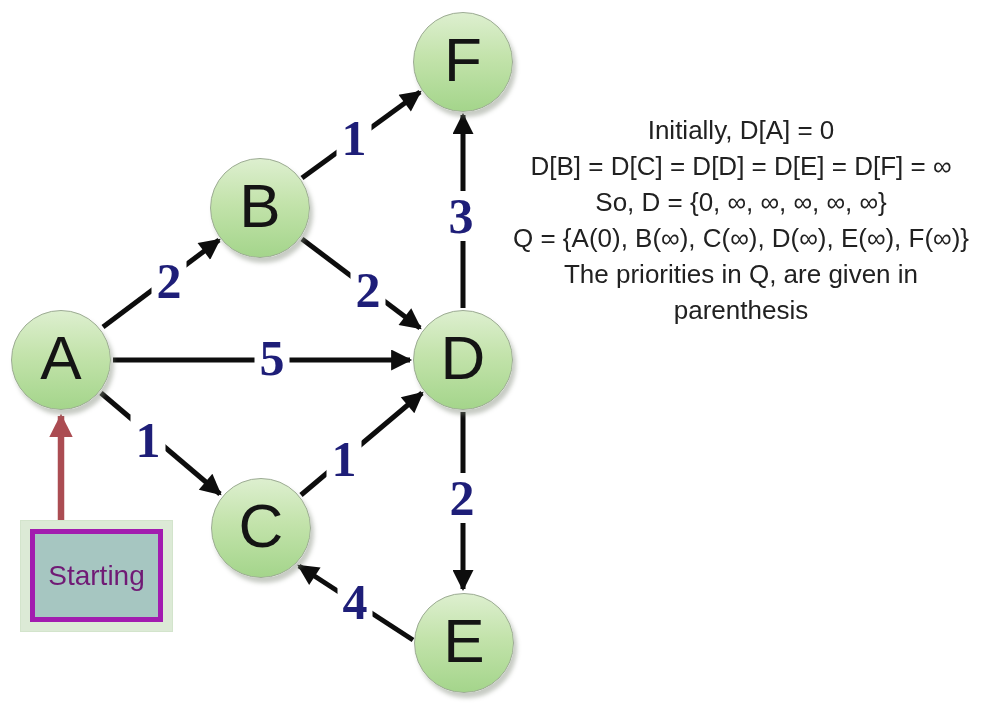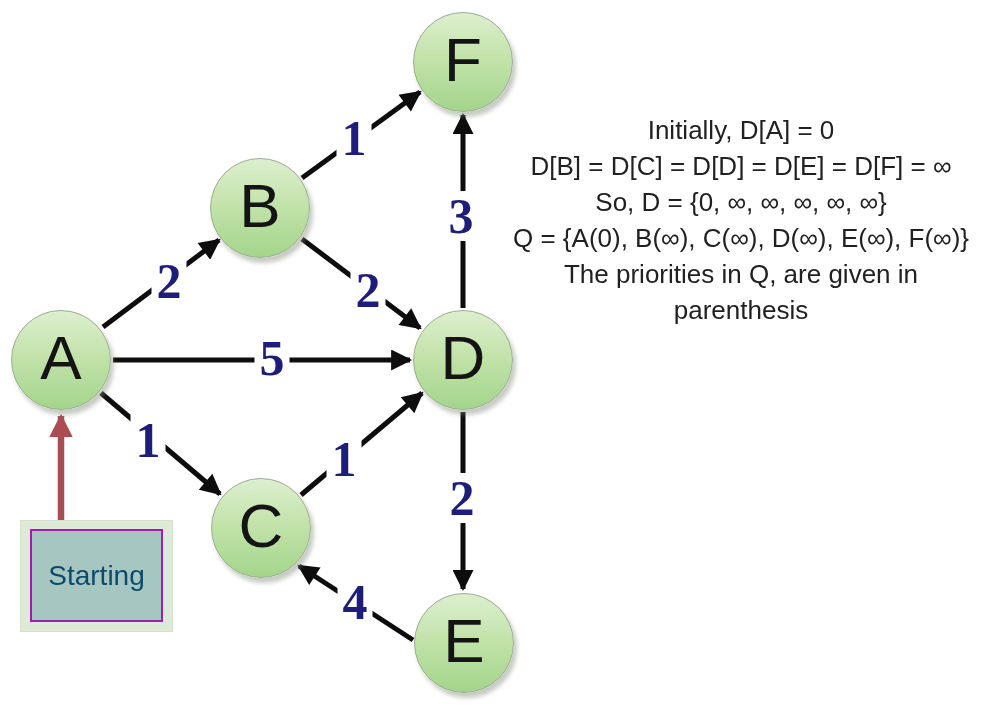--- a/index.html
+++ b/index.html
@@ -62,28 +62,28 @@
     position: absolute;
     left: 20px; top: 520px;
     width: 153px; height: 112px;
     background: #dcead6;
     border: 1px solid #d3e4cc;
   }
   #start-box-inner {
     position: absolute;
     left: 9px; top: 8px; right: 9px; bottom: 9px;
     background: #a6c6c1;
-    border: 2px solid #a21caf;
+    border: 5px solid #a21caf;
     display: flex;
     align-items: center;
     justify-content: center;
     text-align: center;
     font-size: 28px;
     line-height: 43px;
-    color: #0c4a6e;
+    color: #701a75;
   }
 </style>
 </head>
 <body>
 
 <div id="canvas">
 
   <svg id="edges-svg">
     <defs>
       <marker id="arrow-black" viewBox="0 0 10 10" refX="9" refY="5" markerWidth="5.2" markerHeight="4.2" orient="auto">

